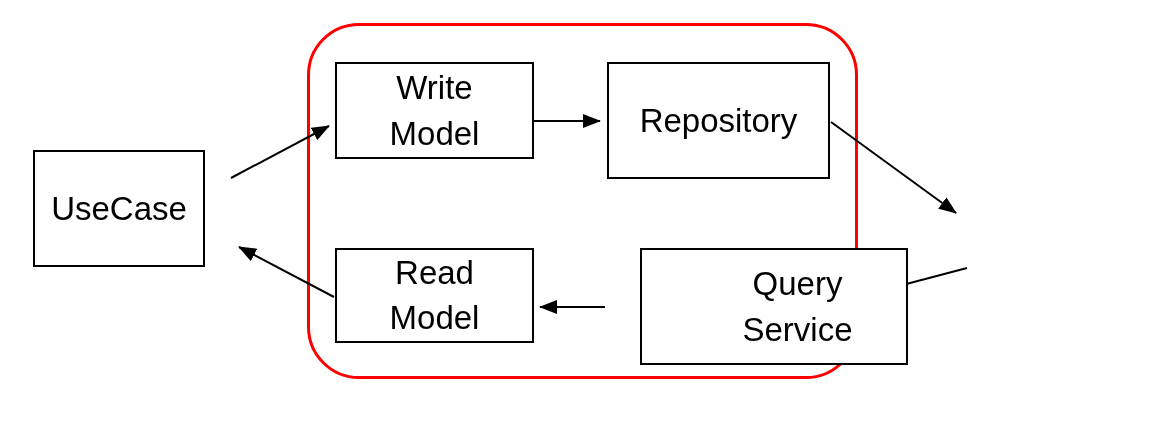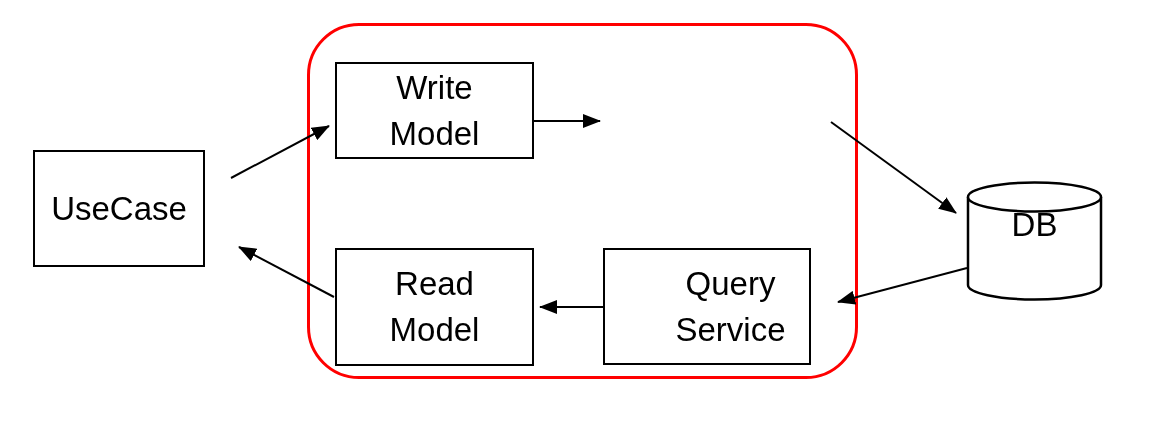--- a/index.html
+++ b/index.html
@@ -46,22 +46,22 @@
     border: 2.5px solid var(--line-black);
     color: var(--text-black);
     font-size: 33px;
     line-height: 1.38;
     text-align: center;
   }
   .node .label { white-space: pre-line; }
   .node-usecase   { left: 33px;  top: 150px; width: 172px; height: 117px; }
   .node-write     { left: 335px; top: 62px;  width: 199px; height: 97px; }
   .node-repo      { left: 607px; top: 62px;  width: 223px; height: 117px; }
-  .node-read      { left: 335px; top: 248px; width: 199px; height: 118px; }
-  .node-query     { left: 603px; top: 248px; width: 208px; height: 117px; padding-left: 47px; }
+  .node-read      { left: 335px; top: 248px; width: 199px; height: 95px; align-items: flex-end; }
+  .node-query     { left: 640px; top: 248px; width: 268px; height: 117px; padding-left: 47px; }
   .node-db {
     position: absolute;
     left: 966px; top: 180px;
     width: 137px; height: 122px;
     border: none;
     background: transparent;
   }
   .node-db svg { position: absolute; left: 0; top: 0; }
   .node-db .label {
     position: absolute;
@@ -95,32 +95,28 @@
 
   <div class="node node-usecase">
     <span class="label">UseCase</span>
   </div>
 
   <div class="node node-write">
     <span class="label">Write
 Model</span>
   </div>
 
+  <div class="node node-repo">
+    <span class="label">Repository</span>
+  </div>
 
   <div class="node node-read">
     <span class="label">Read
 Model</span>
   </div>
 
   <div class="node node-query">
     <span class="label">Query
 Service</span>
   </div>
 
-  <div class="node-db">
-    <svg width="137" height="122" viewBox="0 0 137 122" xmlns="http://www.w3.org/2000/svg">
-      <path d="M 2 17 L 2 105 A 66.5 14.5 0 0 0 135 105 L 135 17" fill="#ffffff" stroke="#000000" stroke-width="2.5"></path>
-      <ellipse cx="68.5" cy="17" rx="66.5" ry="14.5" fill="#ffffff" stroke="#000000" stroke-width="2.5"></ellipse>
-    </svg>
-    <span class="label">DB</span>
-  </div>
 
 </div>
 
 </body></html>

